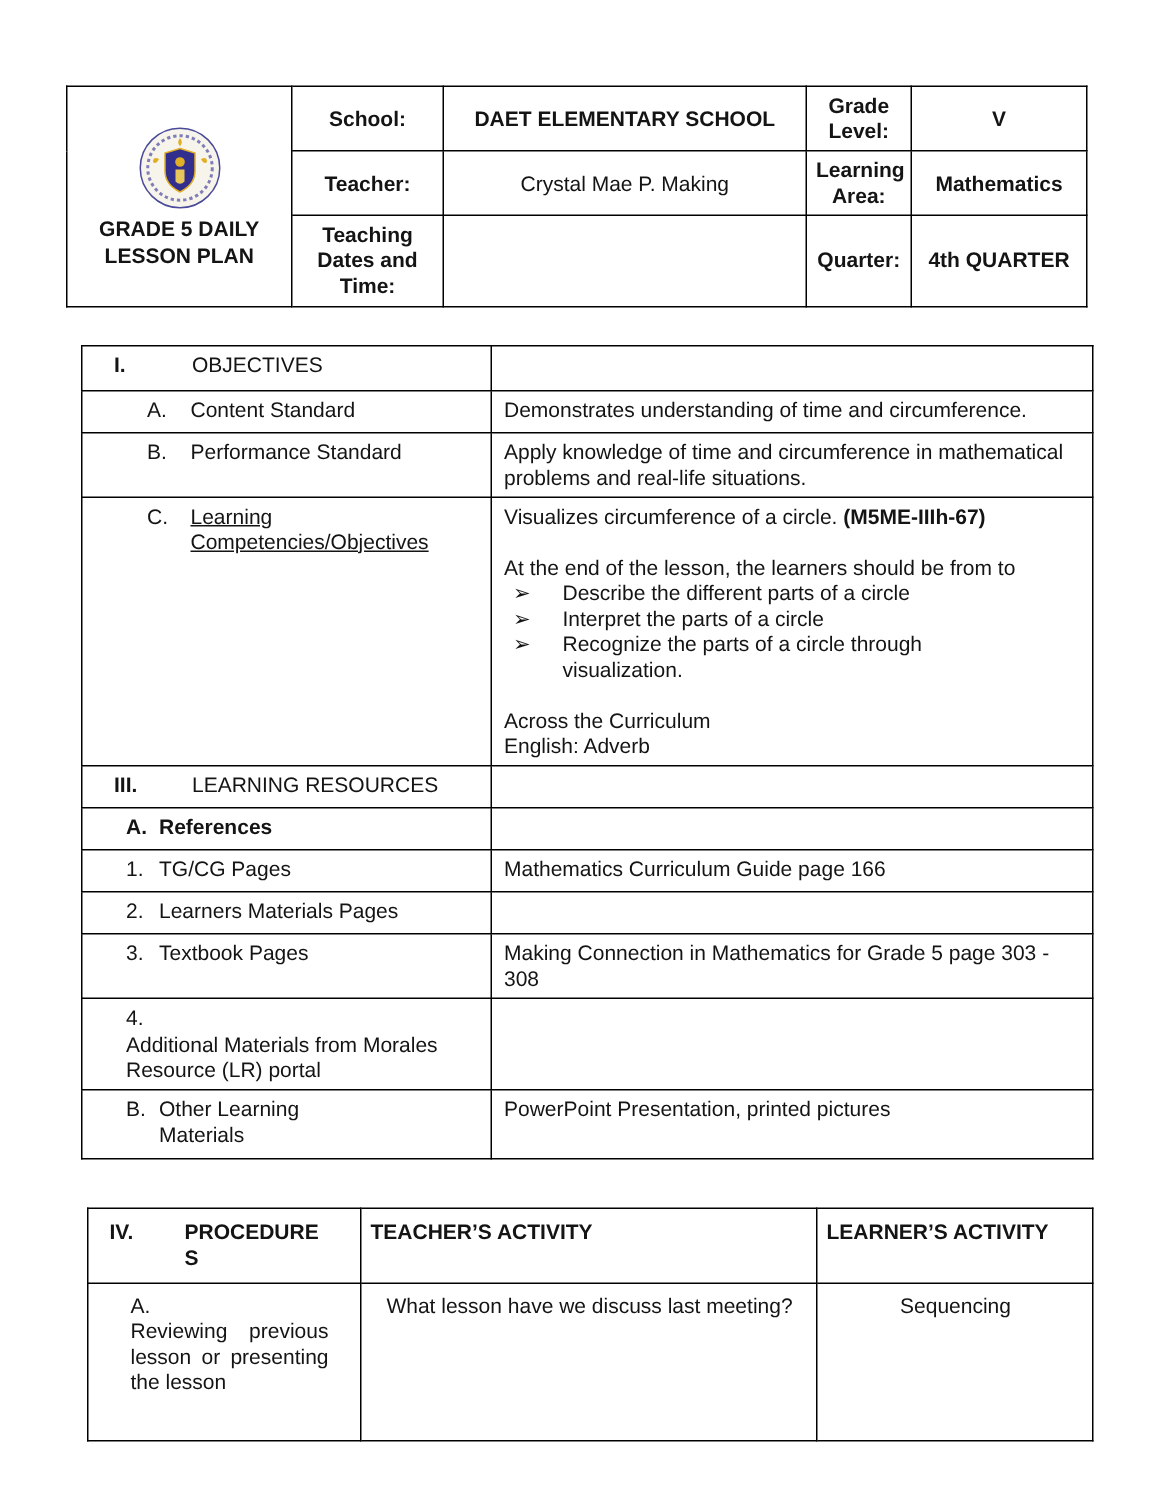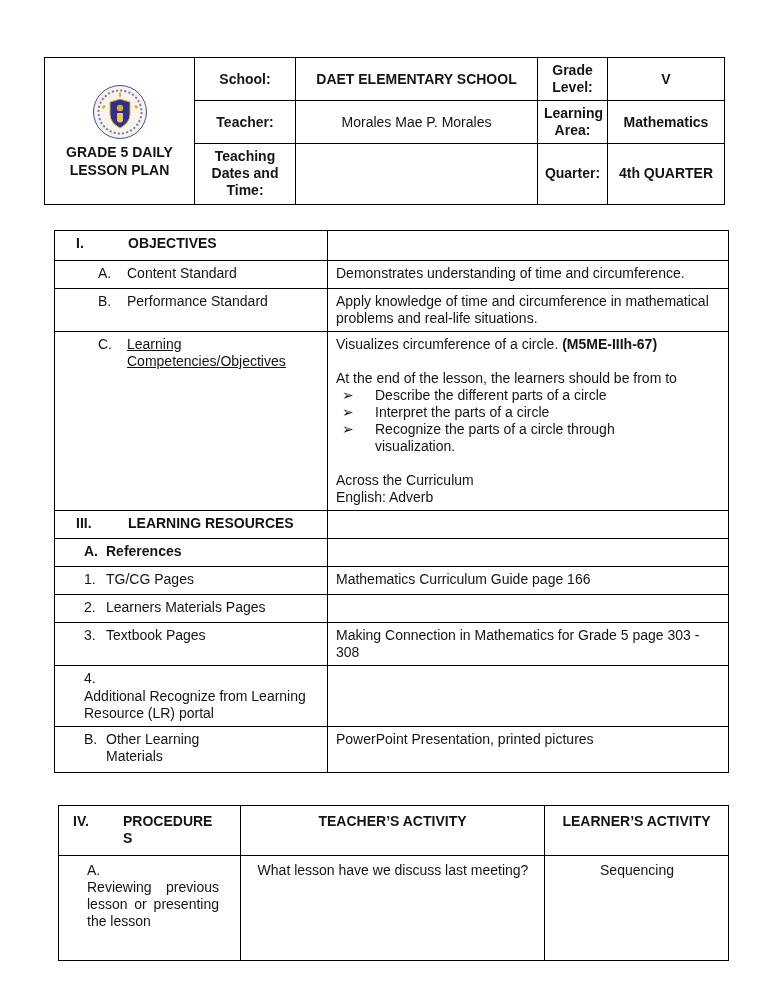--- a/index.html
+++ b/index.html
@@ -23,21 +23,21 @@
   .logo-cell svg { display: block; margin: 2px auto 4px auto; }
   .plan-title { font-weight: bold; text-align: center; line-height: 1.25; }
 
   
   .main { margin: 25px 0 0 54px; width: 674px; }
   .h30 { height: 30px; } .h28 { height: 28px; padding-left: 35px; } .h36 { height: 36px; }
   .h44 { height: 44px; } .h46 { height: 46px; } .hbig { height: 161px; }
 
   .cr { padding-left: 21px; }
   .cr .num { display: inline-block; width: 52px; font-weight: bold; }
-  .cr .lbl { font-weight: bold; }
+  .cr .lbl { font-weight: normal; }
   .cl { padding-left: 43px; }
   .cl .num { display: inline-block; width: 29px; vertical-align: top; }
   .cl .lbl { display: inline-block; vertical-align: top; }
   .co { padding-left: 29px; }
   .co .num { display: inline-block; width: 22px; vertical-align: top; }
   .co .lbl { display: inline-block; vertical-align: top; }
   .lbl-comp { max-width: 175px; text-decoration: underline; }
   .lbl-other { max-width: 110px; }
   .c2 { padding-left: 8px; }
 
@@ -46,21 +46,21 @@
   .bullet .arrow { display: inline-block; width: 33px; vertical-align: top; }
   .bullet .btxt { display: inline-block; vertical-align: top; max-width: 310px; }
 
   
   .proc { margin: 32px 0 0 58px; width: 670px; border-radius: 23px; }
   .proc .hr { height: 50px; } .proc .ar { height: 105px; }
   .proc th { font-weight: bold; vertical-align: top; padding-top: 7px; }
   .proc .pc1 { padding-left: 14px; text-align: left; }
   .proc .pc1 .num { display: inline-block; width: 50px; vertical-align: top; }
   .proc .pc1 .plabel { display: inline-block; width: 94px; word-break: break-all; vertical-align: top; }
-  .proc .thc { text-align: center; margin-top: 12px; }
+  .proc .thc { text-align: left; margin-top: 12px; }
   .pa { padding-left: 28px; padding-top: 6px; }
   .pa .num { display: inline-block; width: 23px; vertical-align: top; }
   .pa .palbl { display: inline-block; width: 132px; vertical-align: top; text-align: justify; }
   .pt, .plr { padding-top: 6px; padding-left: 7px; text-align: center; }
 </style>
 </head>
 <body>
 
 <div class="page">
 
@@ -87,21 +87,21 @@
         </svg>
         <div class="plan-title">GRADE 5 DAILY LESSON PLAN</div>
       </td>
       <td class="b">School:</td>
       <td class="b">DAET ELEMENTARY SCHOOL</td>
       <td class="b">Grade Level:</td>
       <td class="b">V</td>
     </tr>
     <tr class="r2">
       <td class="b">Teacher:</td>
-      <td>Morales Mae P. Morales</td>
+      <td>Crystal Mae P. Making</td>
       <td class="b">Learning Area:</td>
       <td class="b">Mathematics</td>
     </tr>
     <tr class="r3">
       <td class="b">Teaching Dates and Time:</td>
       <td></td>
       <td class="b">Quarter:</td>
       <td class="b">4th QUARTER</td>
     </tr>
   </tbody>
@@ -183,21 +183,21 @@
 
     <tr class="h28">
       <td class="co">
         <span class="num">3.</span><span class="lbl">Textbook Pages</span>
       </td>
       <td class="c2">Making Connection in Mathematics for Grade 5 page 303 - 308</td>
     </tr>
 
     <tr class="h44">
       <td class="co" style="padding-right:2px">
-        <span class="num">4.</span><span class="lbl">Additional Recognize from Learning Resource (LR) portal</span>
+        <span class="num">4.</span><span class="lbl">Additional Materials from Morales Resource (LR) portal</span>
       </td>
       <td class="c2"></td>
     </tr>
 
     <tr class="h46">
       <td class="co">
         <span class="num">B.</span><span class="lbl lbl-other">Other Learning Materials</span>
       </td>
       <td class="c2">PowerPoint Presentation, printed pictures</td>
     </tr>

